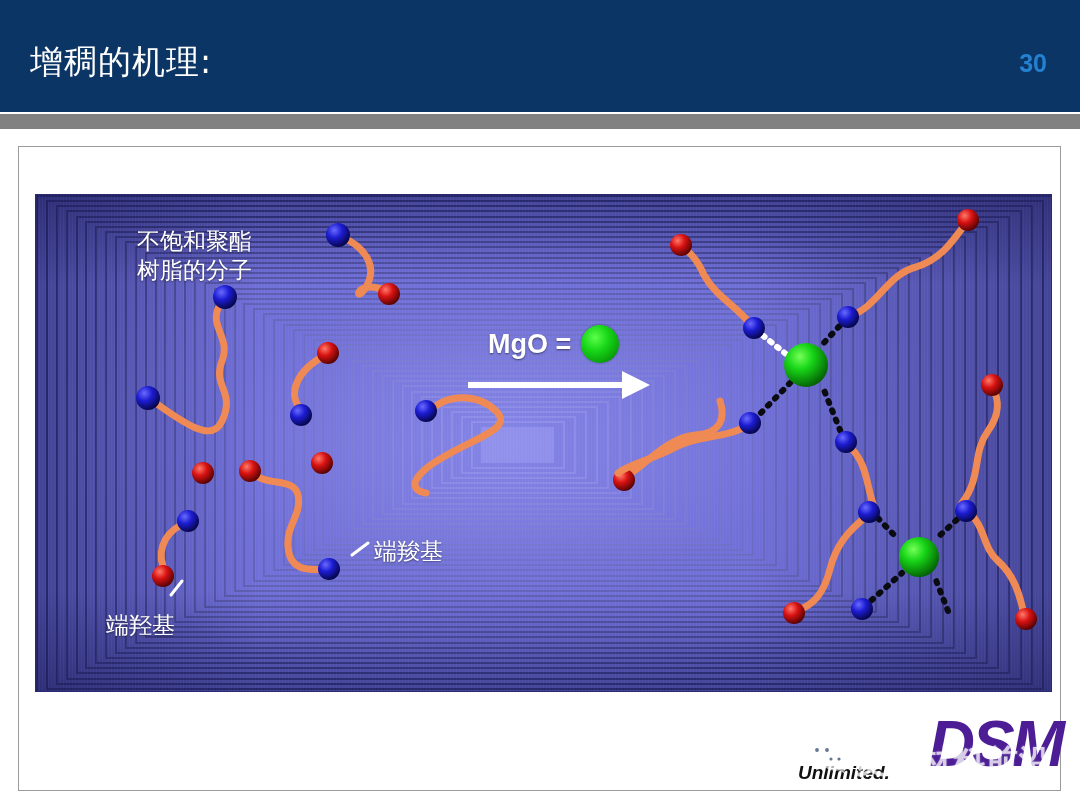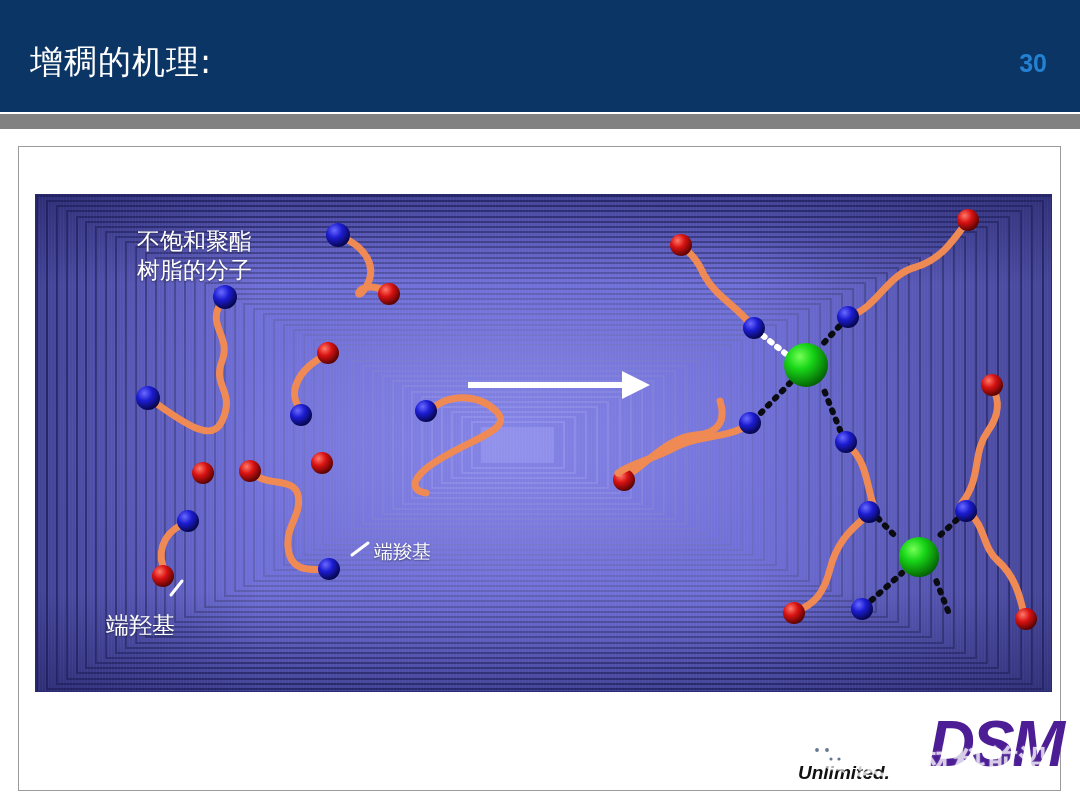--- a/index.html
+++ b/index.html
@@ -68,21 +68,21 @@
 
   svg.layer{position:absolute;left:0;top:0;width:1017px;height:498px;overflow:visible;}
 
   .dia-label{
     position:absolute;color:#ffffff;
     font-family:"DejaVu Sans","Liberation Sans",sans-serif;
     font-size:23px;line-height:29px;white-space:pre-line;
     text-shadow:0 1px 2px rgba(0,0,0,.45);
   }
   .lbl-resin{left:68px;top:32px;margin-left:33px;}
-  .lbl-carboxyl{left:338px;top:342px;font-size:19px;}
+  .lbl-carboxyl{left:338px;top:342px;font-size:23px;}
   .lbl-hydroxyl{left:70px;top:416px;font-size:23px;}
 
   .mgo-wrap{
     position:absolute;left:452px;top:130px;
     display:flex;align-items:center;gap:10px;
   }
   .mgo-text{
     color:#ffffff;font-size:27px;font-weight:bold;
     font-family:"Liberation Sans",sans-serif;
     text-shadow:0 1px 2px rgba(0,0,0,.5);
@@ -292,20 +292,24 @@
         <line x1="316" y1="360" x2="332" y2="348"></line>
         <line x1="135" y1="400" x2="146" y2="386"></line>
       </g>
     </svg>
 
     <div class="dia-label lbl-resin">不饱和聚酯
 树脂的分子</div>
     <div class="dia-label lbl-carboxyl">端羧基</div>
     <div class="dia-label lbl-hydroxyl">端羟基</div>
 
+    <div class="mgo-wrap">
+      <span class="mgo-text">MgO =</span>
+      <span class="mgo-ball"></span>
+    </div>
   </div>
 
 
   <div class="dsm-logo">
     <span class="dsm-word">DSM</span>
     <span class="dsm-tag">Unlimited.</span>
 
     <div class="watermark">
       <span class="wm-icon">
         <svg viewBox="0 0 42 34" width="42" height="34">

